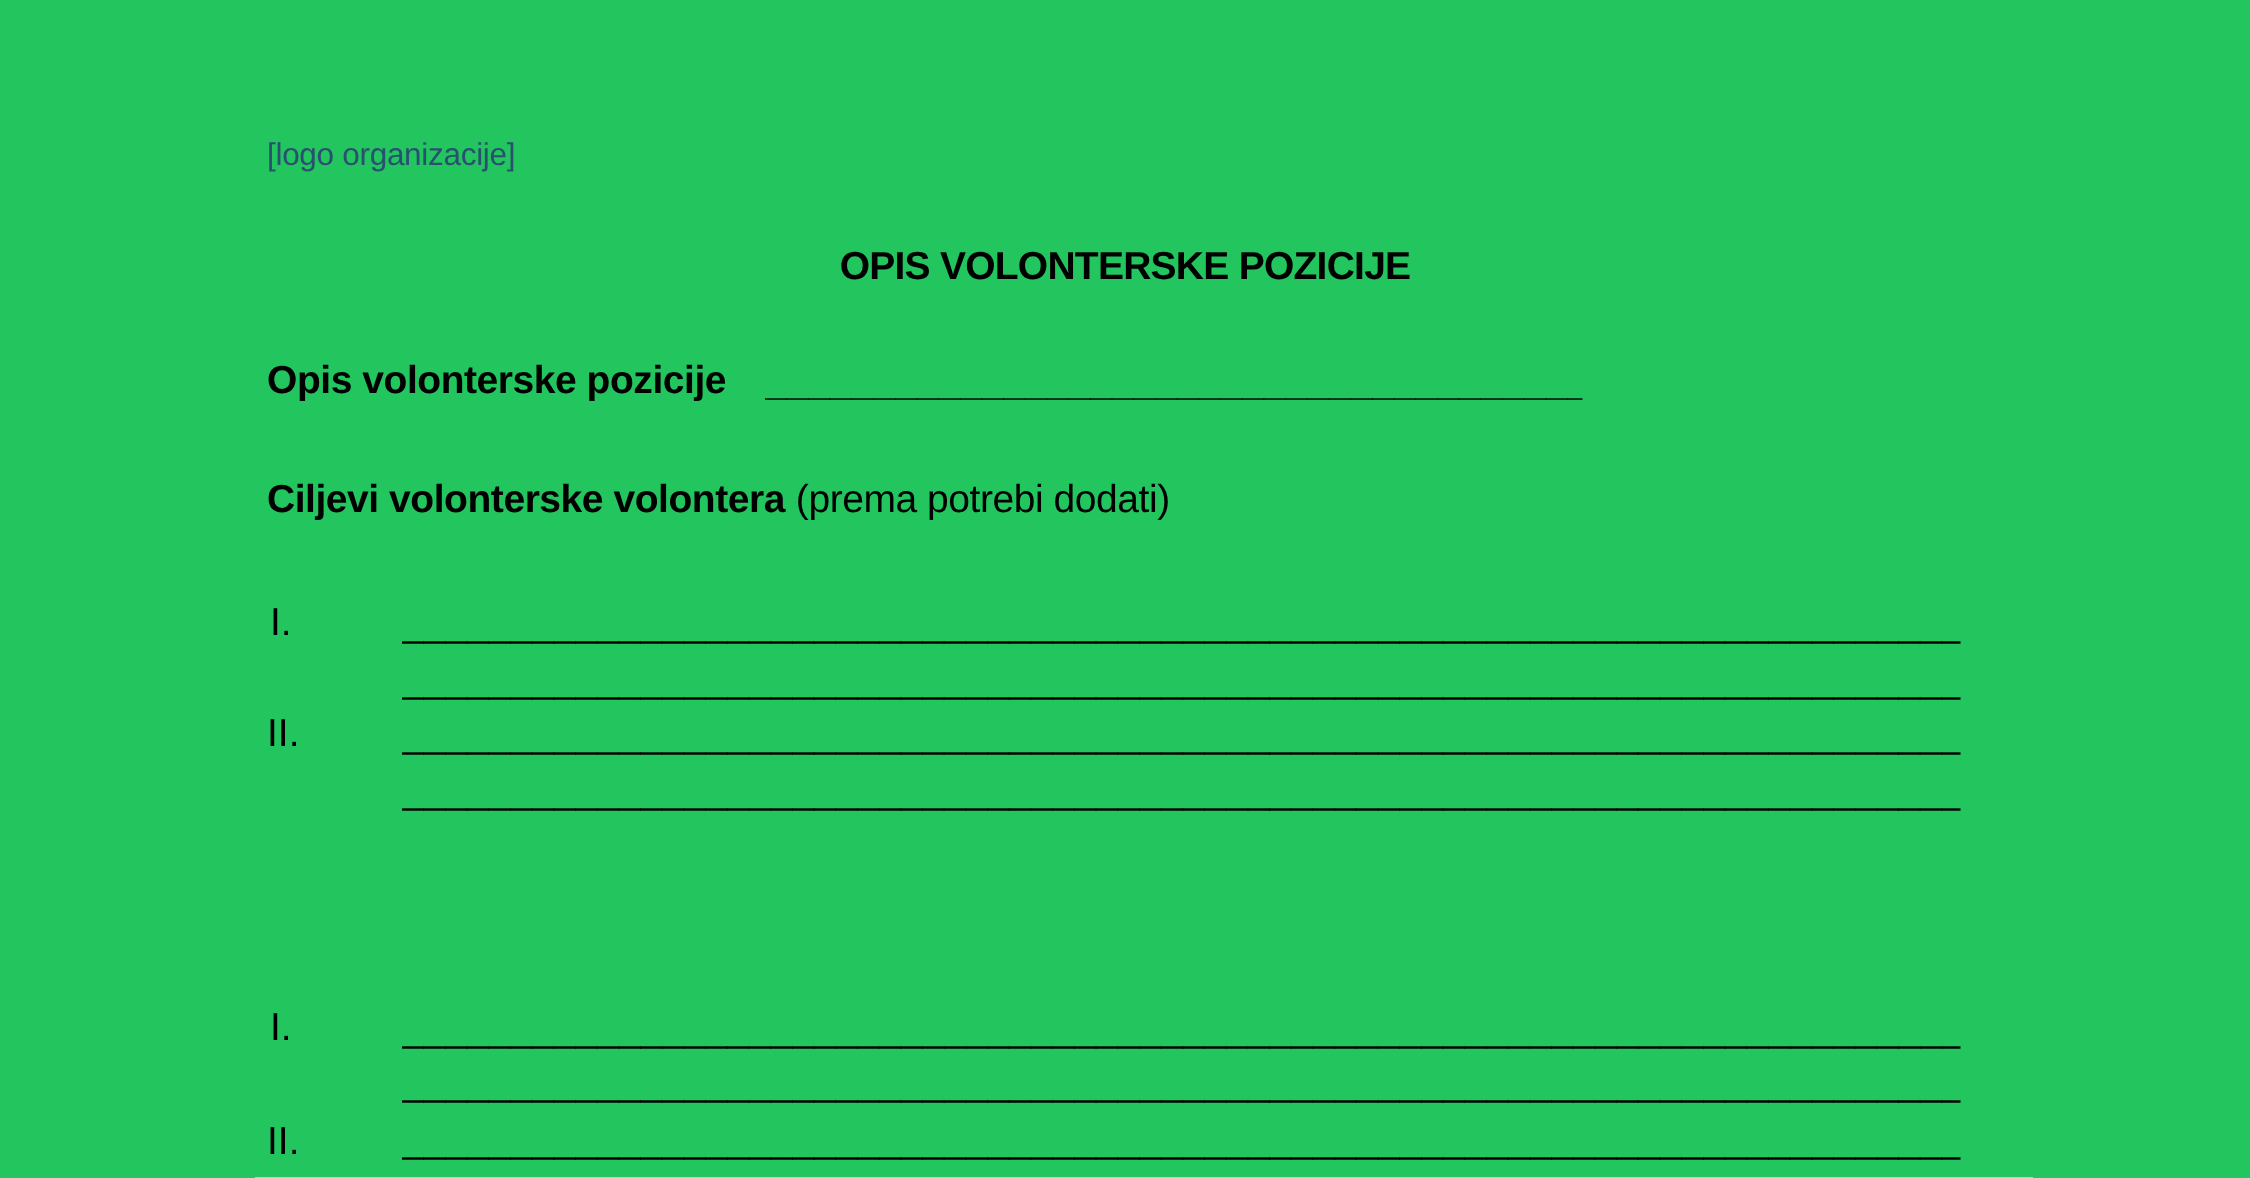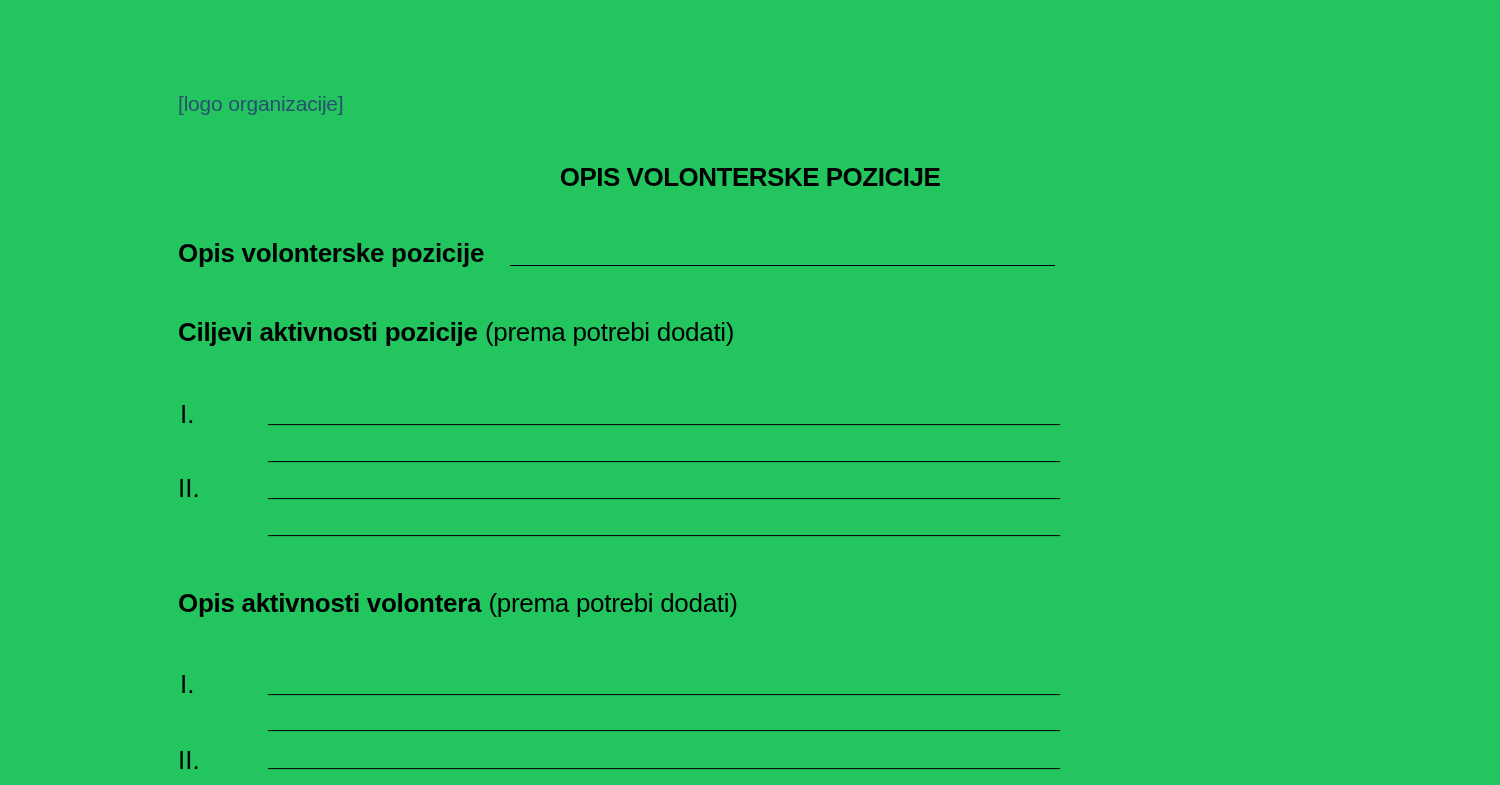--- a/index.html
+++ b/index.html
@@ -59,53 +59,49 @@
   .numeral {
     font-size: 26px;
     line-height: 26px;
   }
   .blank-line {
     left: 268px;
     width: 1039px;
     height: 32px;
     overflow: hidden;
     white-space: nowrap;
-    font-size: 22px;
+    font-size: 26px;
     line-height: 26px;
     letter-spacing: 0;
-    font-family: Liberation Serif, serif;
   }
 </style>
 </head>
 <body>
 
 <div class="page" style="background: #22c55e;">
 
   <div class="abs logo-text" style="color: rgb(42, 80, 112);">[logo organizacije]</div>
 
   <div class="abs doc-title">OPIS VOLONTERSKE POZICIJE</div>
 
   <div class="abs body-text bold naziv-label">Opis volonterske pozicije</div>
   <div class="abs naziv-blank">______________________________________</div>
 
   <div class="abs body-text heading-1">
-    <span class="bold">Ciljevi aktivnosti pozicije</span><span class="heading-note">(prema potrebi dodati)</span>
+    <span class="bold">Ciljevi volonterske volontera</span><span class="heading-note">(prema potrebi dodati)</span>
   </div>
 
   <div class="abs numeral" style="left:180px; top:401px;">I.</div>
   <div class="abs blank-line" style="top:402px;">________________________________________________________________________</div>
   <div class="abs blank-line" style="top:439px;">________________________________________________________________________</div>
 
   <div class="abs numeral" style="left:178px; top:475px;">II.</div>
   <div class="abs blank-line" style="top:476px;">________________________________________________________________________</div>
   <div class="abs blank-line" style="top:513px;">________________________________________________________________________</div>
 
-  <div class="abs body-text heading-2">
-    <span class="bold">Opis aktivnosti volontera</span><span class="heading-note">(prema potrebi dodati)</span>
-  </div>
 
   <div class="abs numeral" style="left:180px; top:671px;">I.</div>
   <div class="abs blank-line" style="top:672px;">________________________________________________________________________</div>
   <div class="abs blank-line" style="top:708px;">________________________________________________________________________</div>
 
   <div class="abs numeral" style="left:178px; top:747px;">II.</div>
   <div class="abs blank-line" style="top:746px;">________________________________________________________________________</div>
 
 </div>
 

